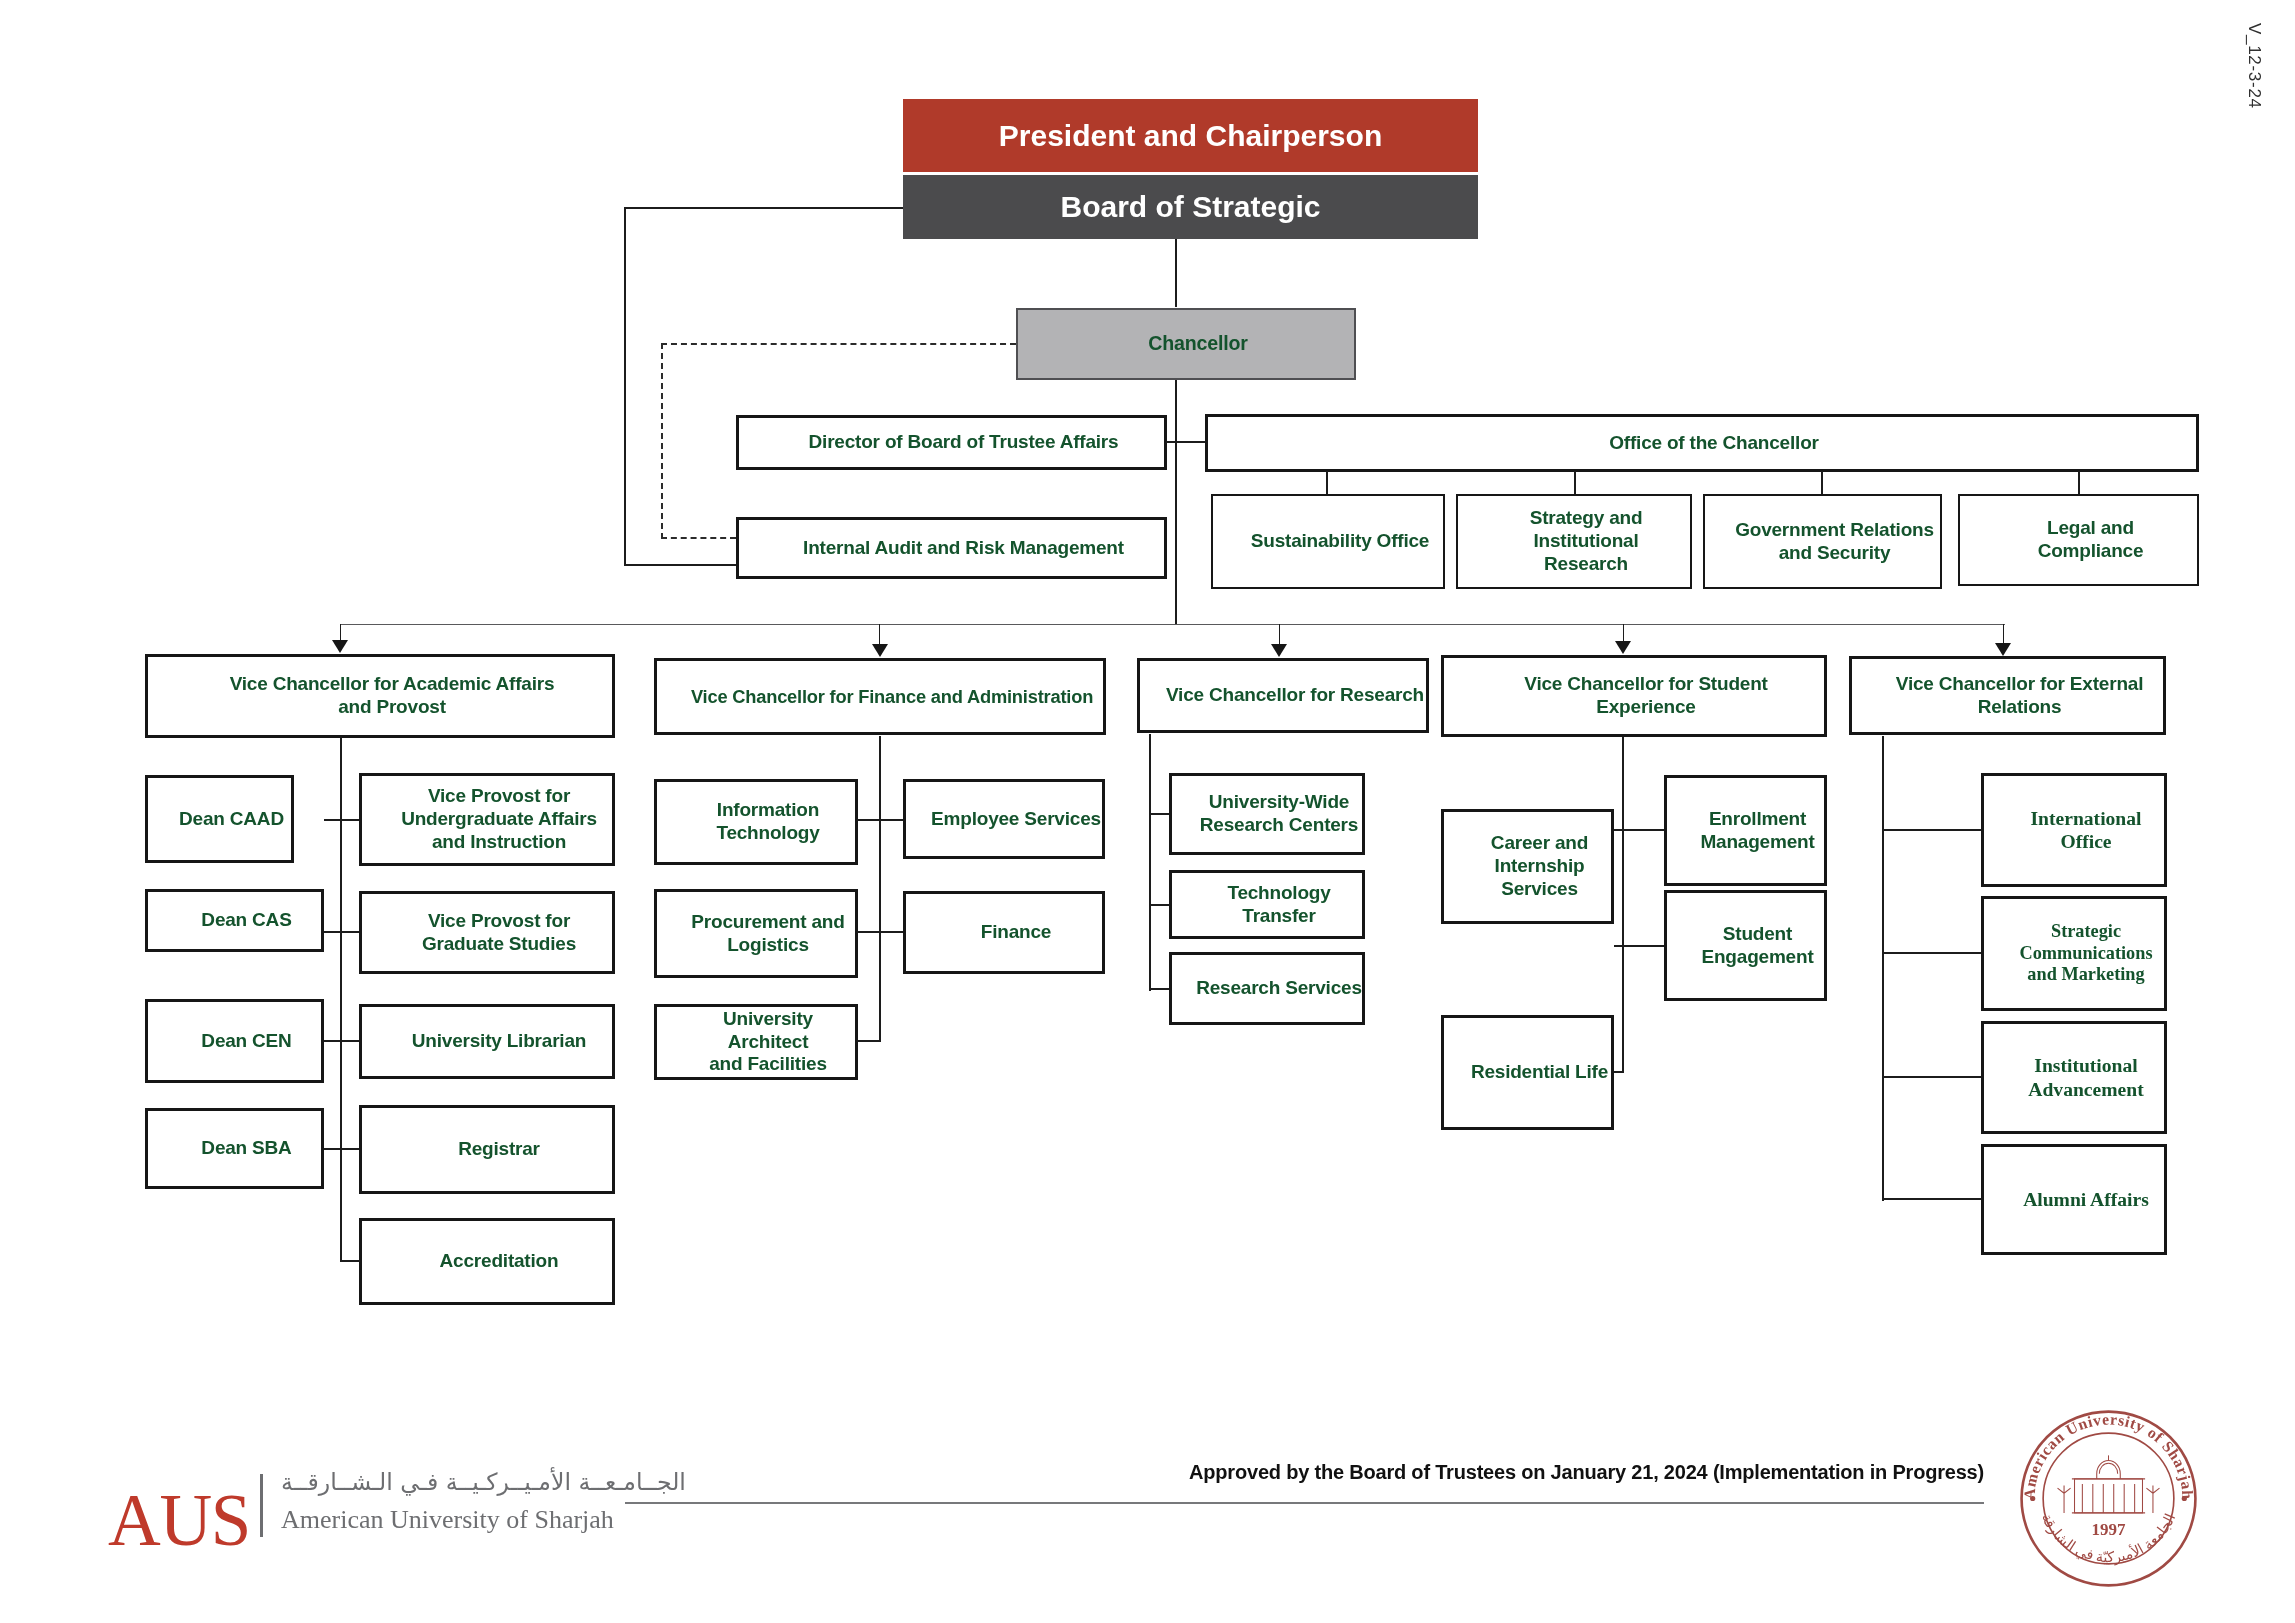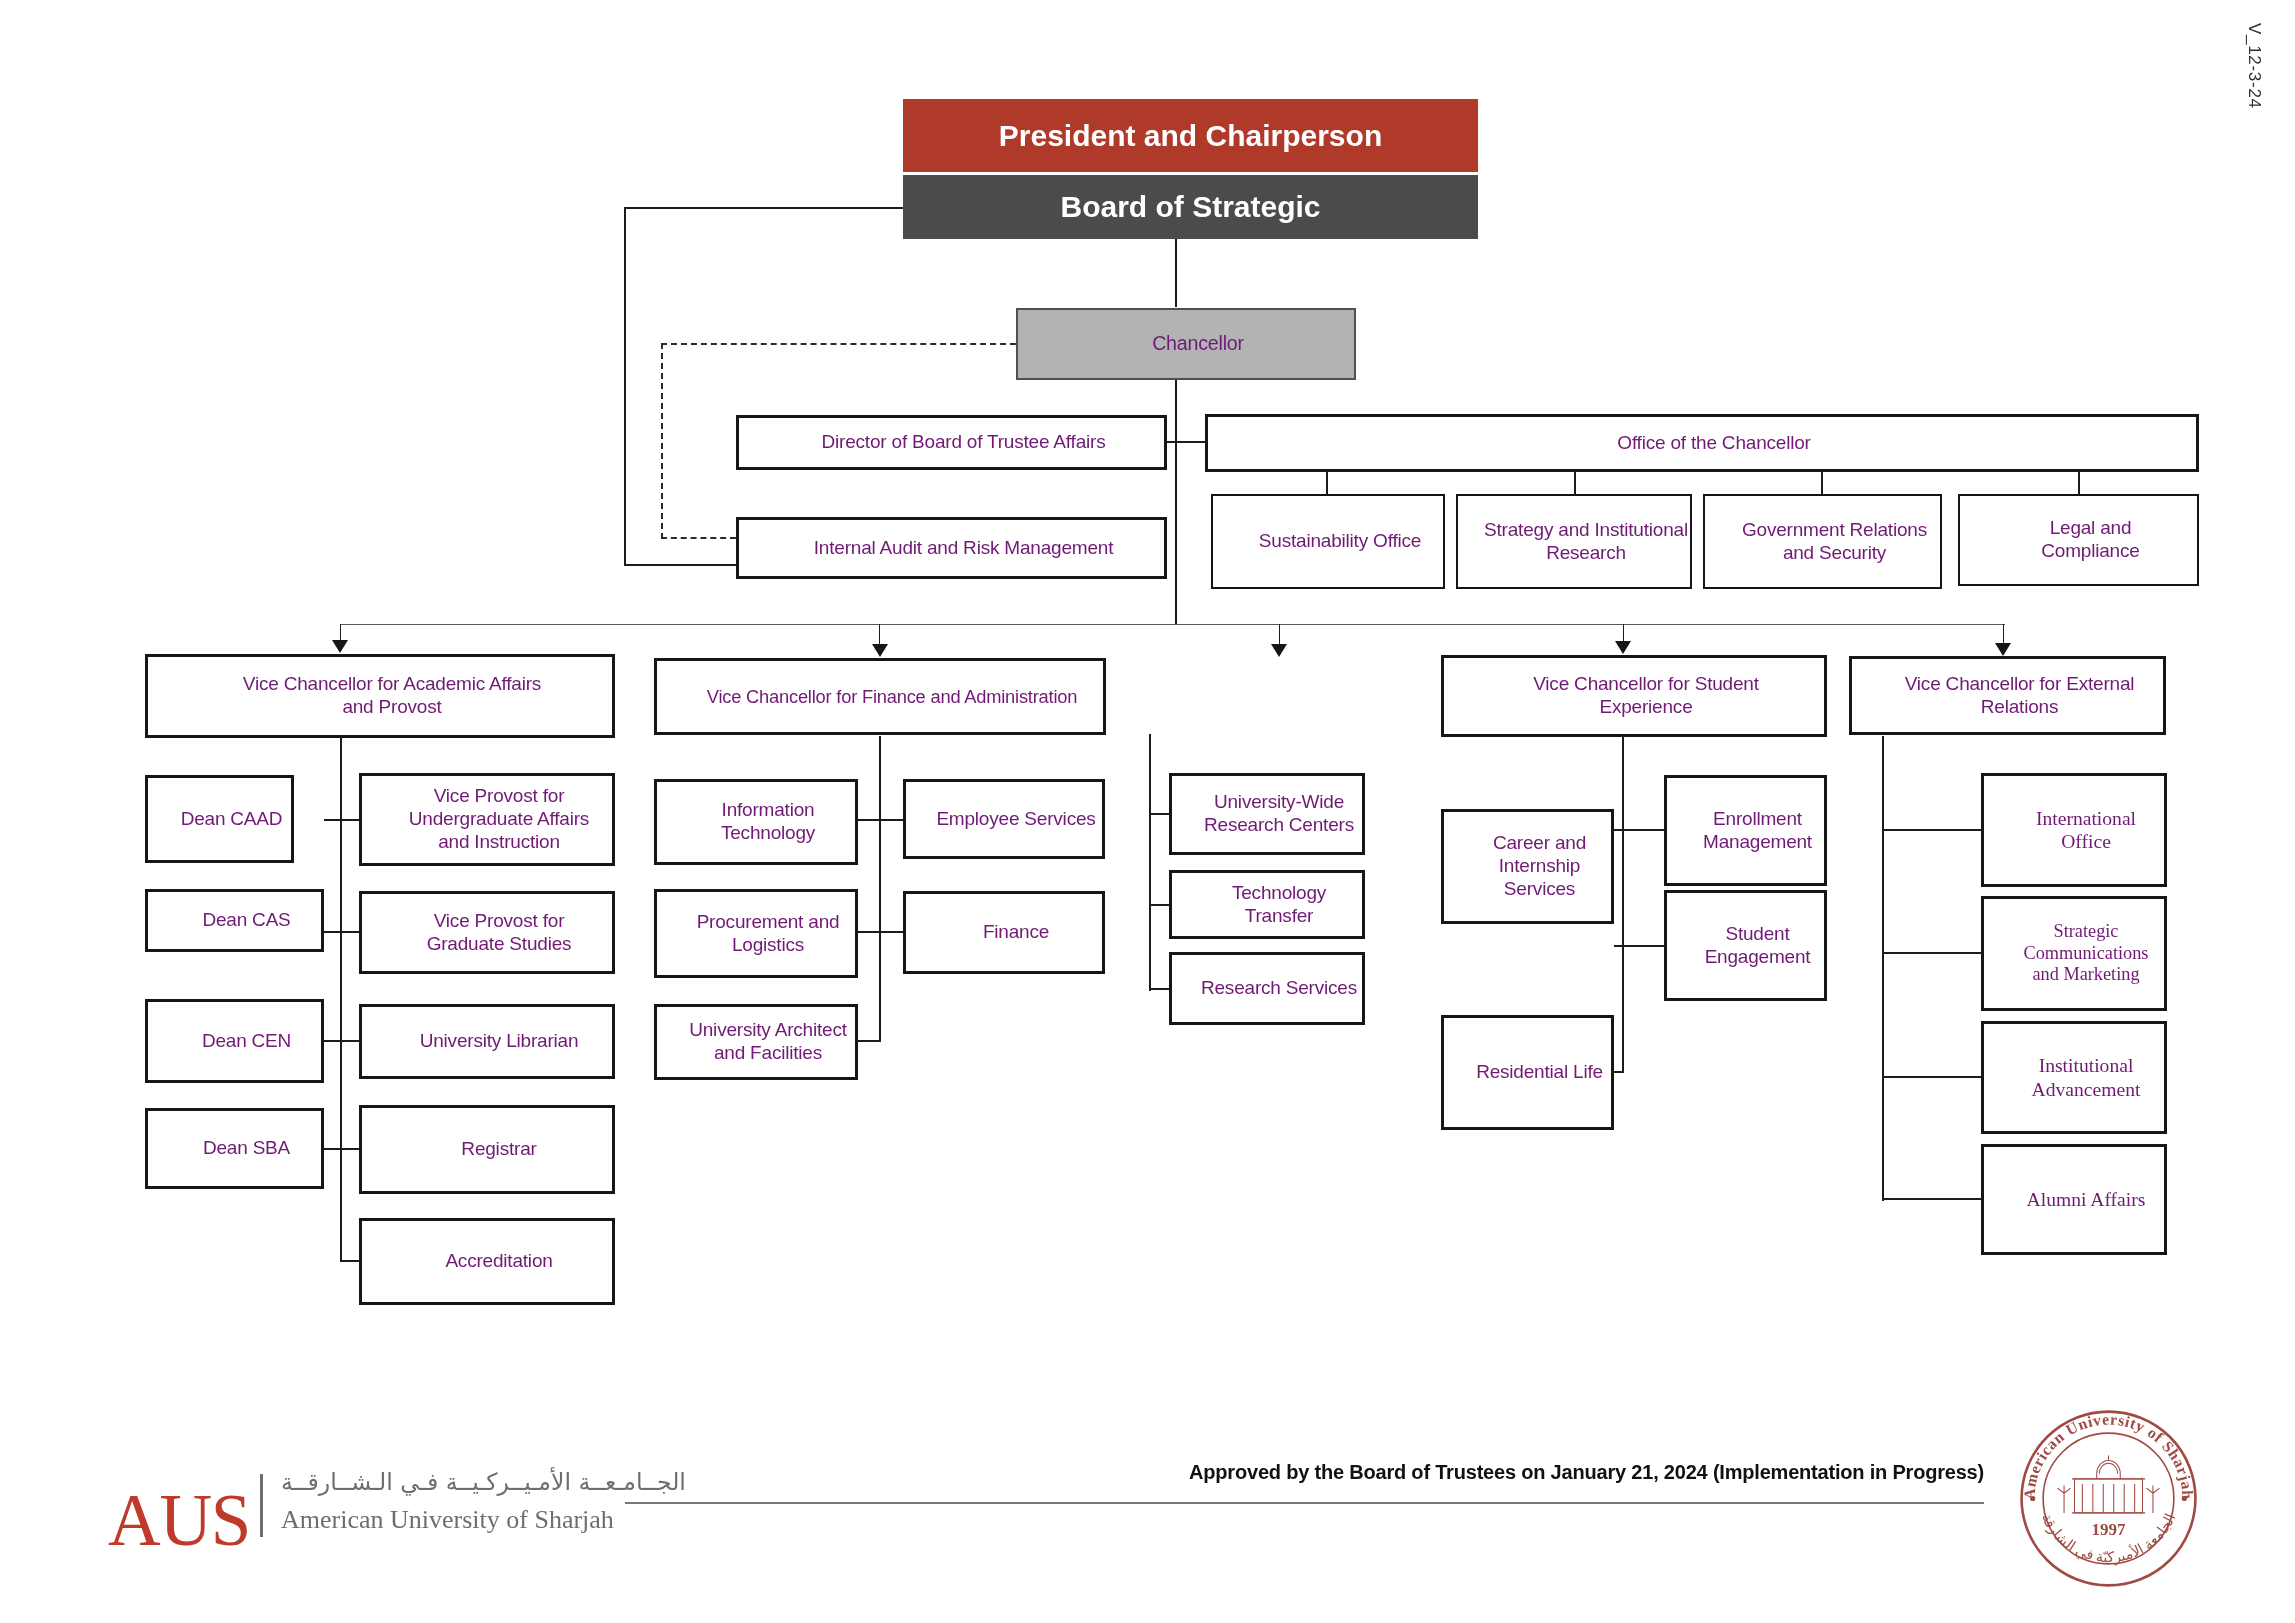--- a/index.html
+++ b/index.html
@@ -3,21 +3,21 @@
 <meta charset="utf-8">
 <style>
   html,body{margin:0;padding:0;background:#ffffff;}
   #canvas{
     position:relative;width:2295px;height:1623px;background:#ffffff;overflow:hidden;
     font-family:"Liberation Sans",sans-serif;
   }
   .box{
     position:absolute;box-sizing:border-box;background:#ffffff;border:3.3px solid #161616;
     display:flex;align-items:center;justify-content:center;text-align:center;
-    font-weight:normal;color:#701a75;font-size:19px;line-height:1.2;white-space:pre-line;
+    font-weight:bold;color:#14532d;font-size:19px;line-height:1.2;white-space:pre-line;
     letter-spacing:-0.2px;
     padding-left:24px;
   }
   .banner{
     position:absolute;box-sizing:border-box;display:flex;align-items:center;justify-content:center;
     text-align:center;font-weight:bold;color:#ffffff;font-size:30px;white-space:pre-line;
   }
   .vcbox{border-width:3.9px;font-size:19px;}
   .smallbox{border-width:2.6px;}
   .extbox{font-family:"Liberation Serif",serif;font-size:19.6px;letter-spacing:0;}
@@ -74,20 +74,21 @@
   <div class="box smallbox" style="left:1456px;top:494px;width:236px;height:95px;">Strategy and Institutional
 Research</div>
   <div class="box smallbox" style="left:1703px;top:494px;width:239px;height:95px;">Government Relations
 and Security</div>
   <div class="box smallbox" style="left:1958px;top:494px;width:241px;height:92px;">Legal and
 Compliance</div>
 
   <div class="box vcbox" style="left:145px;top:654px;width:470px;height:84px;">Vice Chancellor for Academic Affairs
 and Provost</div>
   <div class="box vcbox" style="left:654px;top:658px;width:452px;height:77px;font-size:18.3px;">Vice Chancellor for Finance and Administration</div>
+  <div class="box vcbox" style="left:1137px;top:658px;width:292px;height:75px;">Vice Chancellor for Research</div>
   <div class="box vcbox" style="left:1441px;top:655px;width:386px;height:82px;">Vice Chancellor for Student
 Experience</div>
   <div class="box vcbox" style="left:1849px;top:656px;width:317px;height:79px;">Vice Chancellor for External
 Relations</div>
 
   <div class="box" style="left:145px;top:775px;width:149px;height:88px;">Dean  CAAD</div>
   <div class="box" style="left:359px;top:773px;width:256px;height:93px;">Vice Provost for
 Undergraduate Affairs
 and Instruction</div>
   <div class="box" style="left:145px;top:889px;width:179px;height:63px;">Dean  CAS</div>

